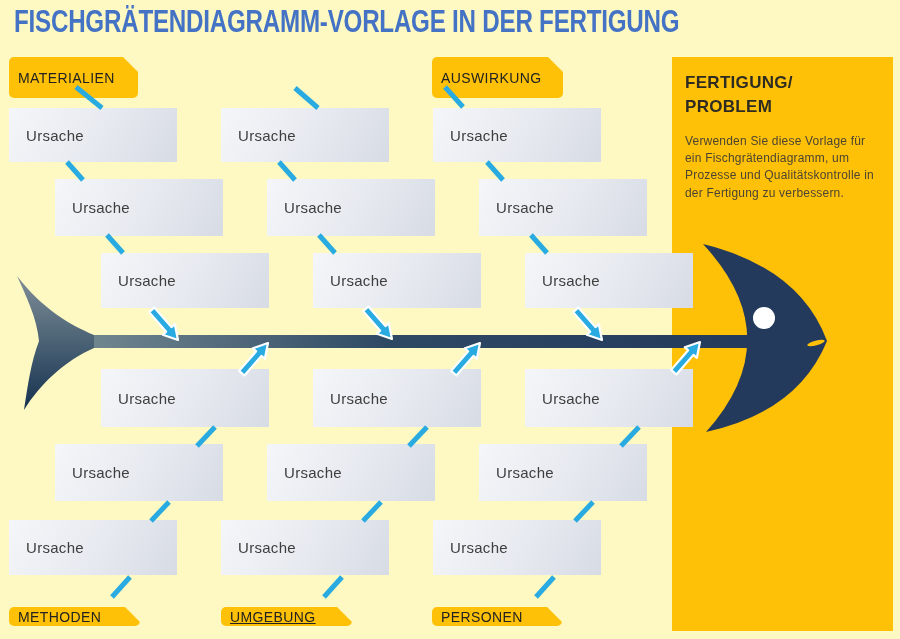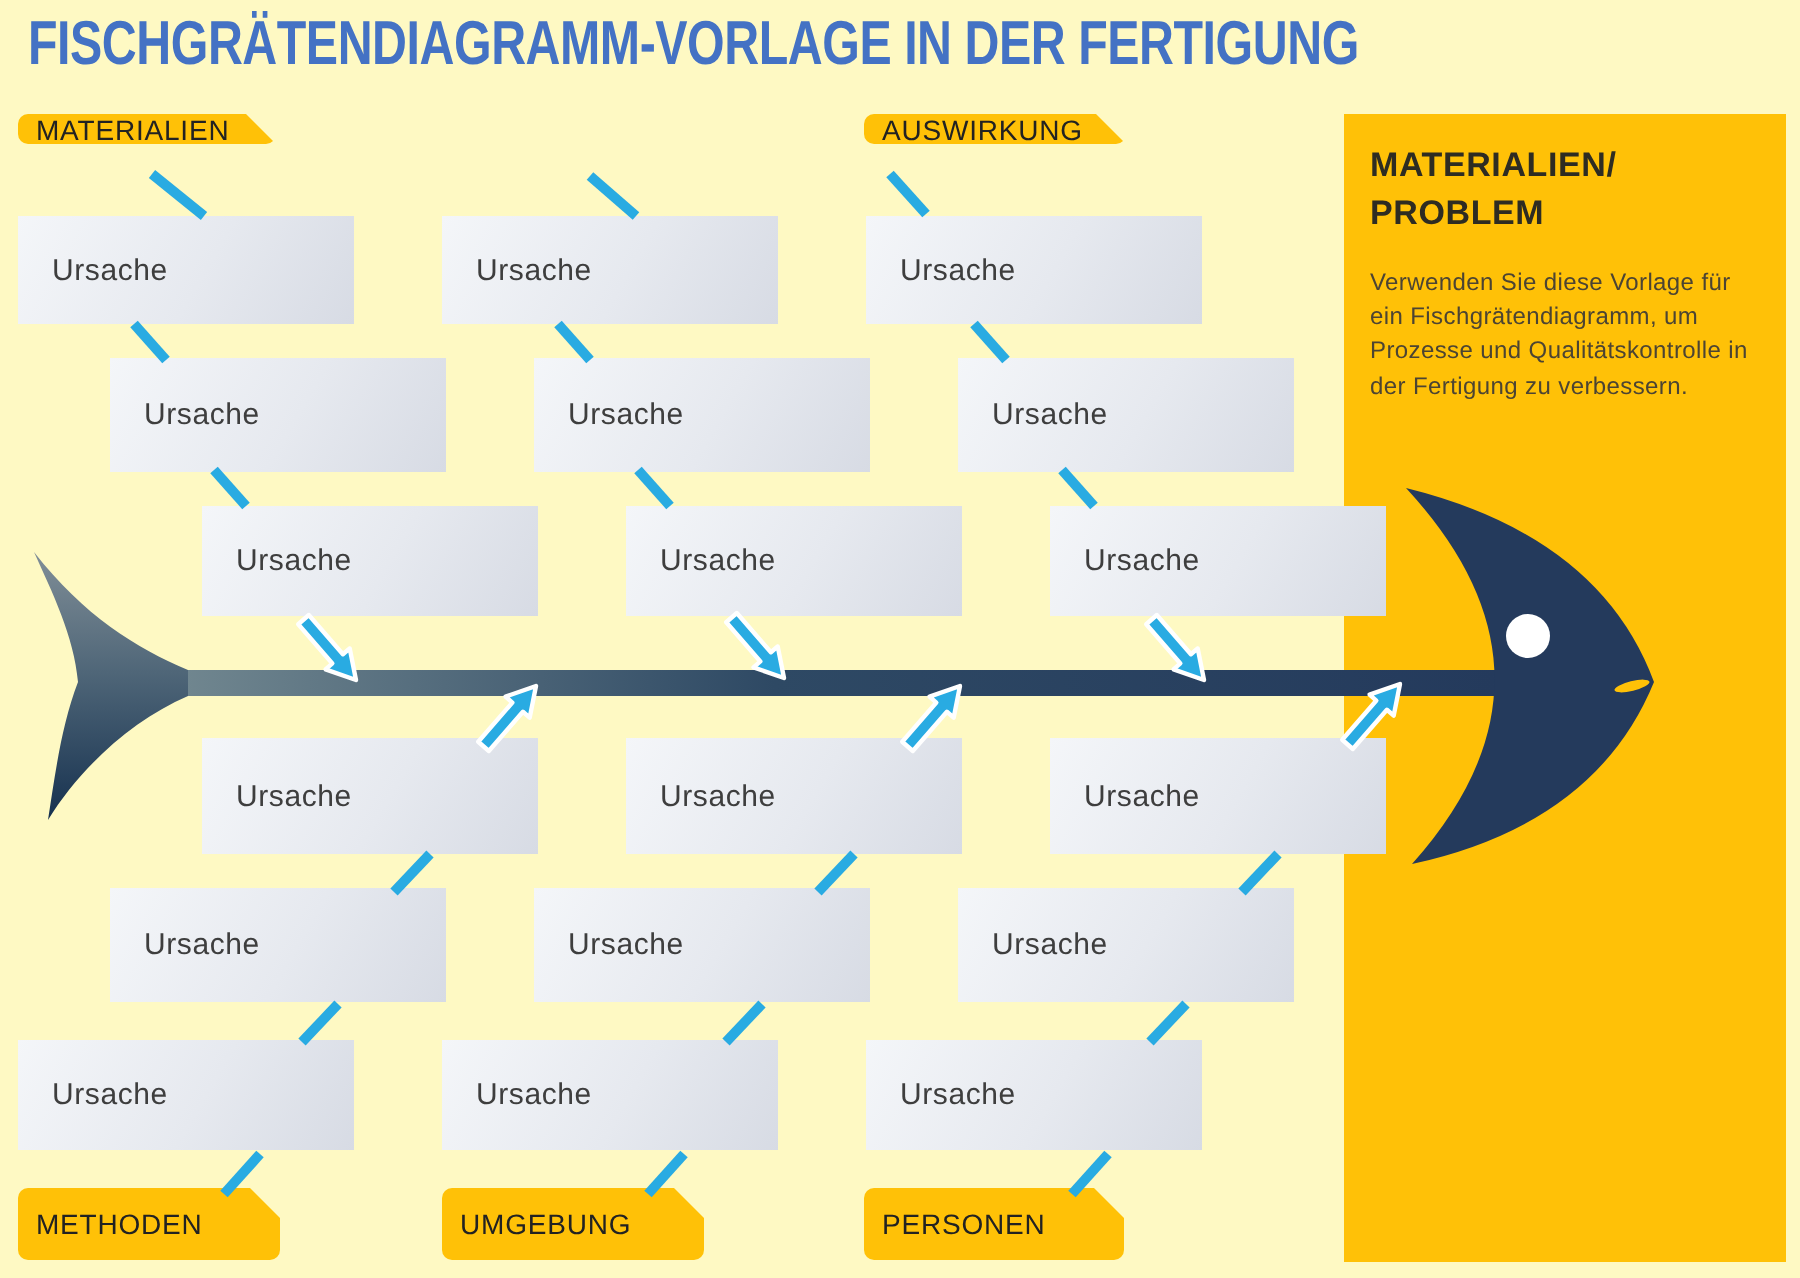--- a/index.html
+++ b/index.html
@@ -22,28 +22,28 @@
   .effect-heading{
     margin:0;font-size:17px;font-weight:600;color:#2E2C22;
     letter-spacing:0.3px;white-space:pre-line;line-height:1.4;
   }
   .effect-body{
     margin:14px 0 12px 0;font-size:12px;line-height:1.45;color:#4C4433;
     letter-spacing:0.2px;width:198px;
   }
   
   .tag{
-    position:absolute;height:15px;background:#FFC107;
+    position:absolute;height:41px;background:#FFC107;
     border-radius:5px;
     clip-path:polygon(0 0, calc(100% - 15px) 0, 100% 15px, 100% 100%, 0 100%);
     display:flex;align-items:center;
     font-size:14px;color:#222222;letter-spacing:0.4px;
     padding-left:9px;box-sizing:border-box;z-index:3;
   }
-  .tag.bottom{height:36px;}
+  .tag.bottom{height:19px;margin-top:13px;}
   
   .cause-box{
     position:absolute;width:168px;
     background:linear-gradient(120deg,#f4f6f9 0%,#e6e9ef 55%,#d7dbe4 100%);
     display:flex;align-items:center;box-sizing:border-box;
     padding-left:17px;font-size:15px;color:#3E3E3E;letter-spacing:0.3px;
     z-index:2;
   }
   .r1{top:108px;height:54px;} .r2{top:179px;height:57px;} .r3{top:253px;height:55px;}
   .r4{top:369px;height:58px;} .r5{top:444px;height:57px;} .r6{top:520px;height:55px;}
@@ -51,30 +51,30 @@
   .fish-svg{position:absolute;left:0;top:0;z-index:4;pointer-events:none;}
 </style>
 </head>
 <body>
 
 <div class="stage">
 
   <h1 class="page-title">FISCHGRÄTENDIAGRAMM-VORLAGE IN DER FERTIGUNG</h1>
 
   <div class="effect-panel">
-    <h2 class="effect-heading">MATERIALIEN/
+    <h2 class="effect-heading">FERTIGUNG/
 PROBLEM</h2>
     <p class="effect-body">Verwenden Sie diese Vorlage für ein Fischgrätendiagramm, um Prozesse und Qualitätskontrolle in der Fertigung zu verbessern.</p>
   </div>
 
   <div class="tag" style="left:9px;top:57px;width:129px;">MATERIALIEN</div>
   <div class="tag" style="left:432px;top:57px;width:131px;">AUSWIRKUNG</div>
 
   <div class="tag bottom" style="left:9px;top:594px;width:131px;">METHODEN</div>
-  <div class="tag bottom" style="left:221px;top:594px;width:131px;">UMGEBUNG</div>
+  <div class="tag bottom" style="left:221px;top:594px;width:131px;text-decoration:underline;">UMGEBUNG</div>
   <div class="tag bottom" style="left:432px;top:594px;width:130px;text-align:right;">PERSONEN</div>
 
   <div class="cause-box r1" style="left:9px;">Ursache</div>
   <div class="cause-box r1" style="left:221px;">Ursache</div>
   <div class="cause-box r1" style="left:433px;">Ursache</div>
   <div class="cause-box r2" style="left:55px;">Ursache</div>
   <div class="cause-box r2" style="left:267px;">Ursache</div>
   <div class="cause-box r2" style="left:479px;">Ursache</div>
   <div class="cause-box r3" style="left:101px;">Ursache</div>
   <div class="cause-box r3" style="left:313px;">Ursache</div>

